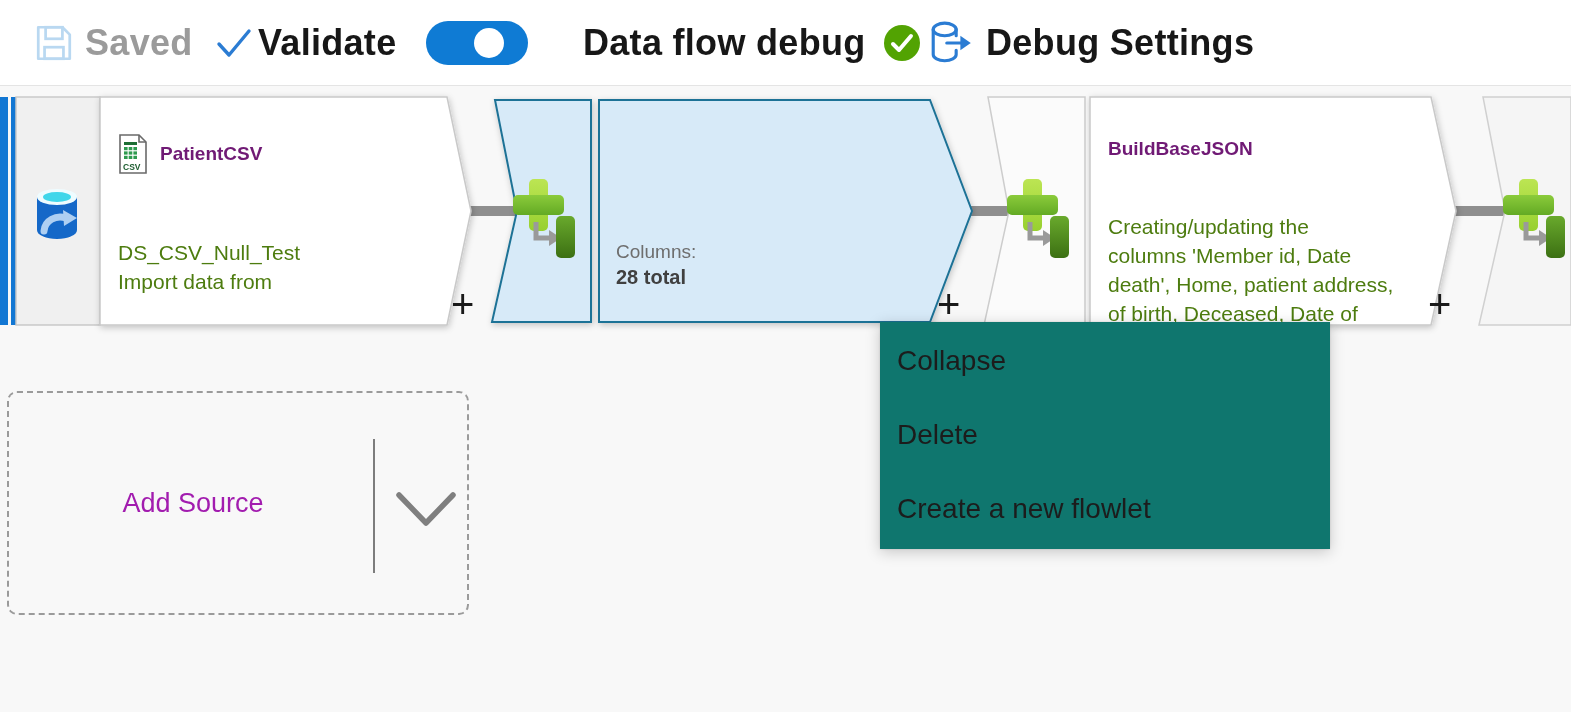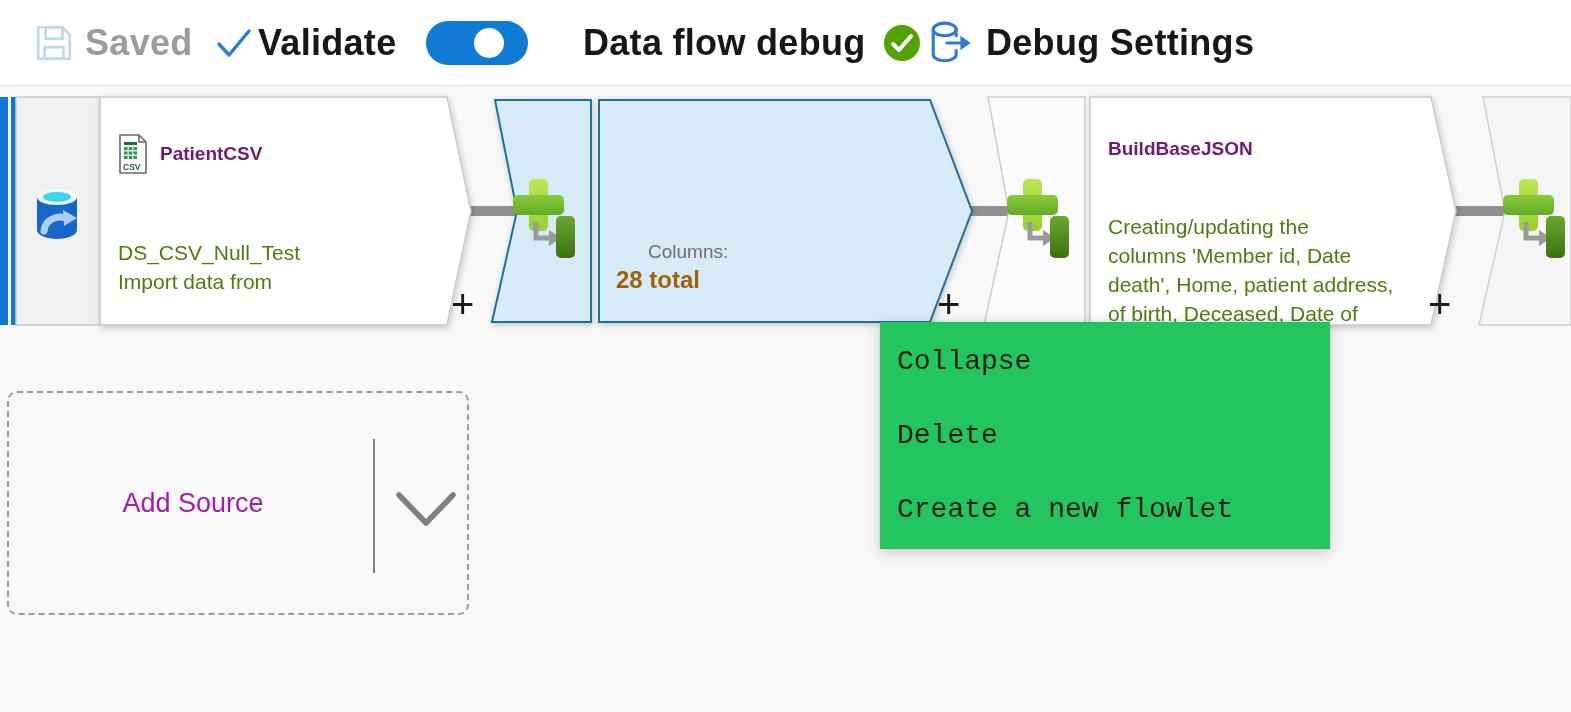--- a/index.html
+++ b/index.html
@@ -19,30 +19,30 @@
 
   
   .canvas { position:absolute; left:0; top:86px; width:1571px; height:626px;
             background:#f8f8f8; overflow:hidden; }
   .flow-svg { position:absolute; left:0; top:0; }
 
   .abs { position:absolute; }
   .node-title { font-size:19px; font-weight:bold; color:#701a75; white-space:nowrap; }
   .node-desc { font-size:21px; line-height:29px; color:#4d7c0f; white-space:nowrap; }
   .muted-label { font-size:19px; color:#6e6e6e; white-space:nowrap; }
-  .bold-val { font-size:24px; font-weight:bold; color:#a16207; white-space:nowrap; }
+  .bold-val { font-size:20px; font-weight:bold; color:#404040; white-space:nowrap; }
   .plus { font-size:40px; font-weight:100; color:#1a1a1a; line-height:40px; cursor:pointer; }
 
   .patient-header { display:flex; align-items:center; gap:12px; }
 
   
   .ctx-menu { position:absolute; left:880px; top:236px; width:450px; height:227px;
-              background:#22c55e; border-radius:0; z-index:6;
+              background:#0f766e; border-radius:0; z-index:6;
               box-shadow:0 3px 14px rgba(0,0,0,.20), 0 0 2px rgba(0,0,0,.12);
-              padding-top:2px;font-family:Liberation Mono, monospace; }
+              padding-top:2px; }
   .ctx-item { height:74px; display:flex; align-items:center; padding-left:17px;
               font-size:28px; color:#1c1c1c; cursor:pointer; white-space:nowrap; }
 
   
   .add-source { position:absolute; left:7px; top:305px; width:462px; height:224px;
                 border:2px dashed #9b9b9b; border-radius:10px; cursor:pointer; }
   .add-source-label { position:absolute; left:0; top:0; width:368px; height:100%;
                       display:flex; align-items:center; justify-content:center;
                       font-size:27px; color:#a21caf; }
   .as-divider { position:absolute; left:364px; top:46px; width:2px; height:134px;
@@ -182,21 +182,21 @@
       <text x="5" y="36" font-size="8.5" font-weight="bold" fill="#1e5e31">CSV</text>
     </svg>
     <span class="node-title">PatientCSV</span>
   </div>
   <div class="abs node-desc" style="left:118px; top:152px;">
     <div>DS_CSV_Null_Test</div>
     <div>Import data from</div>
   </div>
   <div class="abs plus" style="left:451px; top:198px;">+</div>
 
-  <div class="abs muted-label" style="left:648px; top:155px;">Columns:</div>
+  <div class="abs muted-label" style="left:616px; top:155px;">Columns:</div>
   <div class="abs bold-val" style="left:616px; top:180px;">28 total</div>
   <div class="abs plus" style="left:937px; top:198px;">+</div>
 
   <div class="abs node-title" style="left:1108px; top:52px;">BuildBaseJSON</div>
   <div class="abs node-desc" style="left:1108px; top:126px;">
     <div>Creating/updating the</div>
     <div>columns 'Member id, Date</div>
     <div>death', Home, patient address,</div>
     <div>of birth, Deceased, Date of</div>
   </div>

